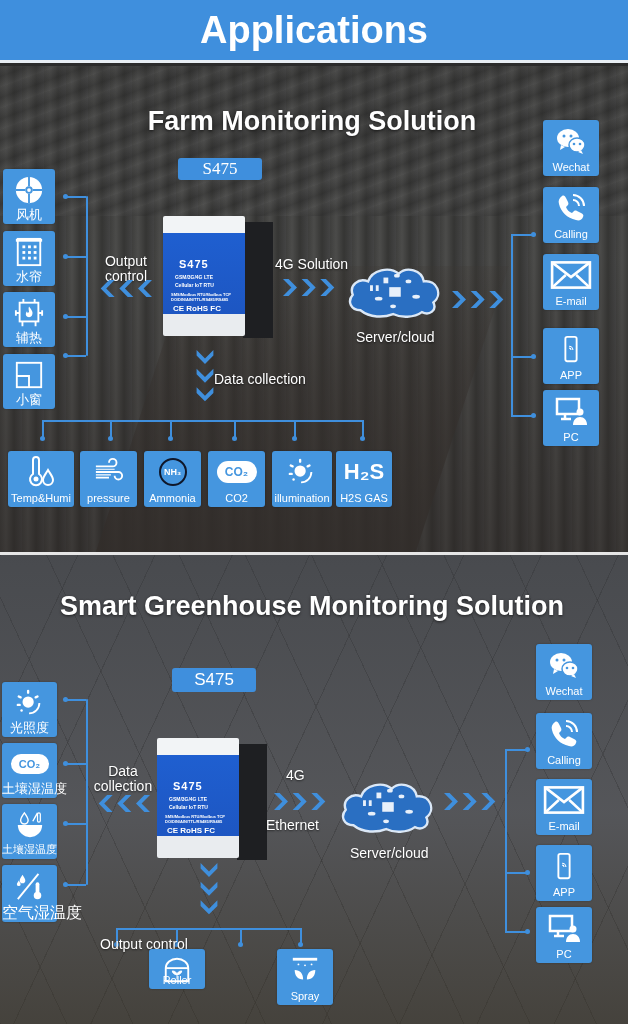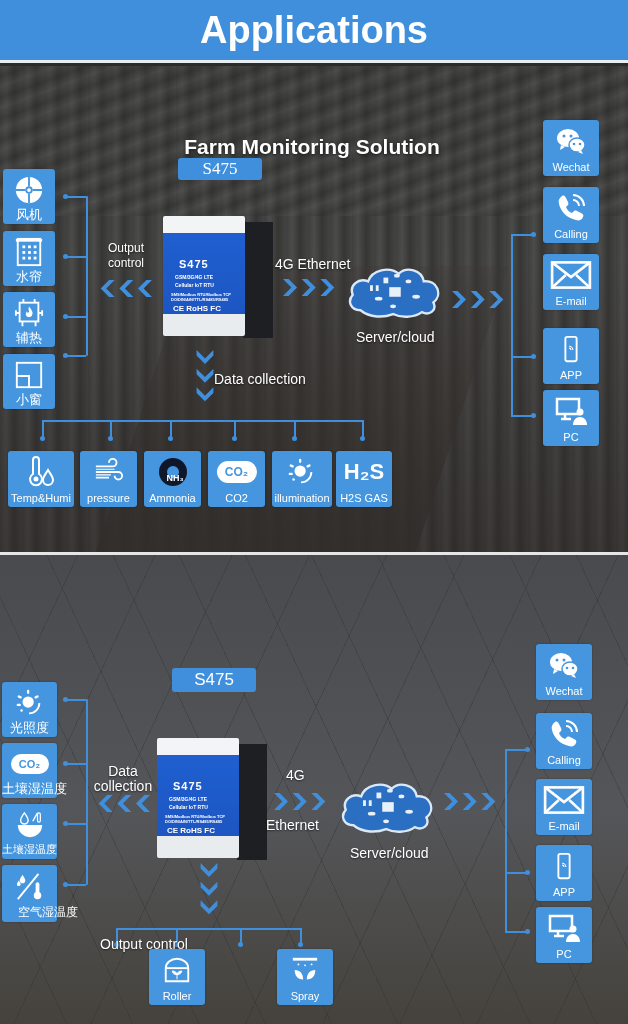--- a/index.html
+++ b/index.html
@@ -32,21 +32,21 @@
   .panel.green { top: 555px; height: 469px;
     background:
       linear-gradient(180deg, rgba(60,62,66,0.6) 0%, rgba(75,75,78,0.4) 55%, rgba(60,55,45,0.7) 100%),
       repeating-linear-gradient(65deg, rgba(30,30,30,0.35) 0px, rgba(30,30,30,0.35) 1px, transparent 1px, transparent 60px),
       repeating-linear-gradient(115deg, rgba(30,30,30,0.35) 0px, rgba(30,30,30,0.35) 1px, transparent 1px, transparent 70px),
       #5b5d61;
   }
   .divider { position: absolute; left: 0; top: 552px; width: 628px; height: 3px; background: #e6e6e6; }
 
   .title { position: absolute; left: 0; width: 624px; text-align: center; color: #fff;
-    font-weight: bold; font-size: 21px; text-shadow: 0 1px 3px rgba(0,0,0,0.6); z-index: 2; margin-top: 29px; }
+    font-weight: bold; font-size: 27px; text-shadow: 0 1px 3px rgba(0,0,0,0.6); z-index: 2; }
 
   .model-tag { position: absolute; background: #3f8fdd; color: #fff; text-align: center;
     border-radius: 3px; font-size: 17px; z-index: 2; }
   .model-tag.serif { font-family: "Liberation Serif", serif; }
 
   .tile { position: absolute; background: #4596df; border-radius: 3px; color: #fff; text-align: center; z-index: 2;
     box-shadow: 0 0 2px rgba(0,0,0,0.3); }
   .tile .ic { position: absolute; left: 0; right: 0; top: 4px; height: 34px; display: flex; align-items: center; justify-content: center; }
   .tile .lb { position: absolute; left: 0; right: 0; bottom: 2px; font-size: 11px; line-height: 13px; white-space: nowrap; }
   .tile .lb.cn { font-size: 13px; line-height: 15px; bottom: 2px; }
@@ -243,21 +243,21 @@
   <div class="line" style="left:86px;top:130px;width:2px;height:160px;border-radius:2px;"></div>
   <div class="line" style="left:66px;top:130px;width:20px;height:2px;"></div>
   <div class="line" style="left:66px;top:190px;width:20px;height:2px;"></div>
   <div class="line" style="left:66px;top:250px;width:20px;height:2px;"></div>
   <div class="line" style="left:66px;top:289px;width:20px;height:2px;"></div>
   <div class="dot" style="left:63px;top:128px;"></div>
   <div class="dot" style="left:63px;top:188px;"></div>
   <div class="dot" style="left:63px;top:248px;"></div>
   <div class="dot" style="left:63px;top:287px;"></div>
 
-  <div class="label" style="left:100px;top:175px;width:52px;font-size:12px;">
+  <div class="label" style="left:100px;top:188px;width:52px;font-size:14px;">
     <div>Output</div>
     <div>control</div>
   </div>
   <svg class="chev" style="left:96px;top:214px;" width="56" height="17">
       <use href="#i-chev-l"></use>
     </svg>
 
   <div class="device" style="left:163px;top:150px;width:110px;height:122px;">
     <div class="side" style="left:80px;top:6px;width:30px;height:116px;"></div>
     <div class="front" style="width:82px;height:120px;"></div>
@@ -267,21 +267,21 @@
     <div class="dtxt" style="left:8px;top:76px;font-size:4px;">SMS/Modbus RTU/Modbus TCP</div>
     <div class="dtxt" style="left:8px;top:81px;font-size:4px;">DO/DIN/AIN/TTL/RS485/RS485</div>
     <div class="cert" style="left:10px;top:88px;">CE RoHS FC</div>
   </div>
 
   <svg class="chev" style="left:196px;top:284px;" width="18" height="56">
       <use href="#i-chev-d"></use>
     </svg>
   <div class="label" style="left:214px;top:306px;text-align:left;">Data collection</div>
 
-  <div class="label" style="left:275px;top:191px;text-align:left;">4G Ethernet</div>
+  <div class="label" style="left:275px;top:191px;text-align:left;">4G Solution</div>
   <svg class="chev" style="left:283px;top:213px;" width="56" height="17">
       <use href="#i-chev-r"></use>
     </svg>
 
   <svg class="cloud" style="left:347px;top:196px;" width="96" height="58">
       <use href="#i-cloud"></use>
     </svg>
   <div class="label" style="left:356px;top:264px;text-align:left;">Server/cloud</div>
   <svg class="chev" style="left:452px;top:225px;" width="56" height="17">
       <use href="#i-chev-r"></use>
@@ -361,21 +361,21 @@
   <div class="tile" style="left:80px;top:385px;width:57px;height:56px;">
     <div class="ic">
         <svg width="34" height="30">
           <use href="#i-wind"></use>
         </svg>
       </div>
     <div class="lb">pressure</div>
   </div>
   <div class="tile" style="left:144px;top:385px;width:57px;height:56px;">
     <div class="ic">
-        <span style="display:inline-block;width:28px;height:28px;border:8px solid #0f172a;border-radius:50%;font-size:9px;line-height:24px;font-weight:bold;">NH₃</span>
+        <span style="display:inline-block;width:28px;height:28px;border:2px solid #0f172a;border-radius:50%;font-size:9px;line-height:24px;font-weight:bold;">NH₃</span>
       </div>
     <div class="lb">Ammonia</div>
   </div>
   <div class="tile" style="left:208px;top:385px;width:57px;height:56px;">
     <div class="ic">
         <span style="display:inline-block;width:40px;height:22px;background:#fff;border-radius:11px;color:#4596df;font-size:12px;line-height:22px;font-weight:bold;">CO₂</span>
       </div>
     <div class="lb">CO2</div>
   </div>
   <div class="tile" style="left:272px;top:385px;width:60px;height:56px;">
@@ -390,20 +390,21 @@
     <div class="ic">
         <span style="font-size:22px;font-weight:bold;">H₂S</span>
       </div>
     <div class="lb">H2S GAS</div>
   </div>
 </div>
 
 <div class="divider"></div>
 
 <div class="panel green">
+  <div class="title" style="top:36px;">Smart Greenhouse Monitoring Solution</div>
 
   <div class="model-tag" style="left:172px;top:113px;width:84px;height:24px;line-height:24px;">S475</div>
 
   <div class="tile" style="left:2px;top:127px;width:55px;height:55px;">
     <div class="ic">
         <svg width="30" height="30">
           <use href="#i-sun"></use>
         </svg>
       </div>
     <div class="lb cn">光照度</div>
@@ -421,21 +422,21 @@
         </svg>
       </div>
     <div class="lb cn" style="font-size:11px;">土壤湿温度</div>
   </div>
   <div class="tile" style="left:2px;top:310px;width:55px;height:57px;">
     <div class="ic">
         <svg width="30" height="30">
           <use href="#i-air"></use>
         </svg>
       </div>
-    <div class="lb cn" style="font-size:12px;padding-left:16px;">空气湿温度</div>
+    <div class="lb cn" style="font-size:16px;">空气湿温度</div>
   </div>
 
   <div class="line" style="left:86px;top:144px;width:2px;height:186px;border-radius:2px;"></div>
   <div class="line" style="left:66px;top:144px;width:20px;height:2px;"></div>
   <div class="line" style="left:66px;top:208px;width:20px;height:2px;"></div>
   <div class="line" style="left:66px;top:268px;width:20px;height:2px;"></div>
   <div class="line" style="left:66px;top:329px;width:20px;height:2px;"></div>
   <div class="dot" style="left:63px;top:142px;"></div>
   <div class="dot" style="left:63px;top:206px;"></div>
   <div class="dot" style="left:63px;top:266px;"></div>
@@ -531,21 +532,21 @@
   <div class="line" style="left:116px;top:373px;width:186px;height:2px;border-radius:2px;"></div>
   <div class="line" style="left:116px;top:373px;width:2px;height:16px;"></div>
   <div class="line" style="left:176px;top:373px;width:2px;height:16px;"></div>
   <div class="line" style="left:240px;top:373px;width:2px;height:16px;"></div>
   <div class="line" style="left:300px;top:373px;width:2px;height:16px;"></div>
   <div class="dot" style="left:114px;top:387px;"></div>
   <div class="dot" style="left:174px;top:387px;"></div>
   <div class="dot" style="left:238px;top:387px;"></div>
   <div class="dot" style="left:298px;top:387px;"></div>
 
-  <div class="tile" style="left:149px;top:394px;width:56px;height:56px;">
+  <div class="tile" style="left:149px;top:394px;width:56px;height:40px;">
     <div class="ic">
         <svg width="30" height="30">
           <use href="#i-roller"></use>
         </svg>
       </div>
     <div class="lb">Roller</div>
   </div>
   <div class="tile" style="left:277px;top:394px;width:56px;height:56px;">
     <div class="ic">
         <svg width="30" height="30">

